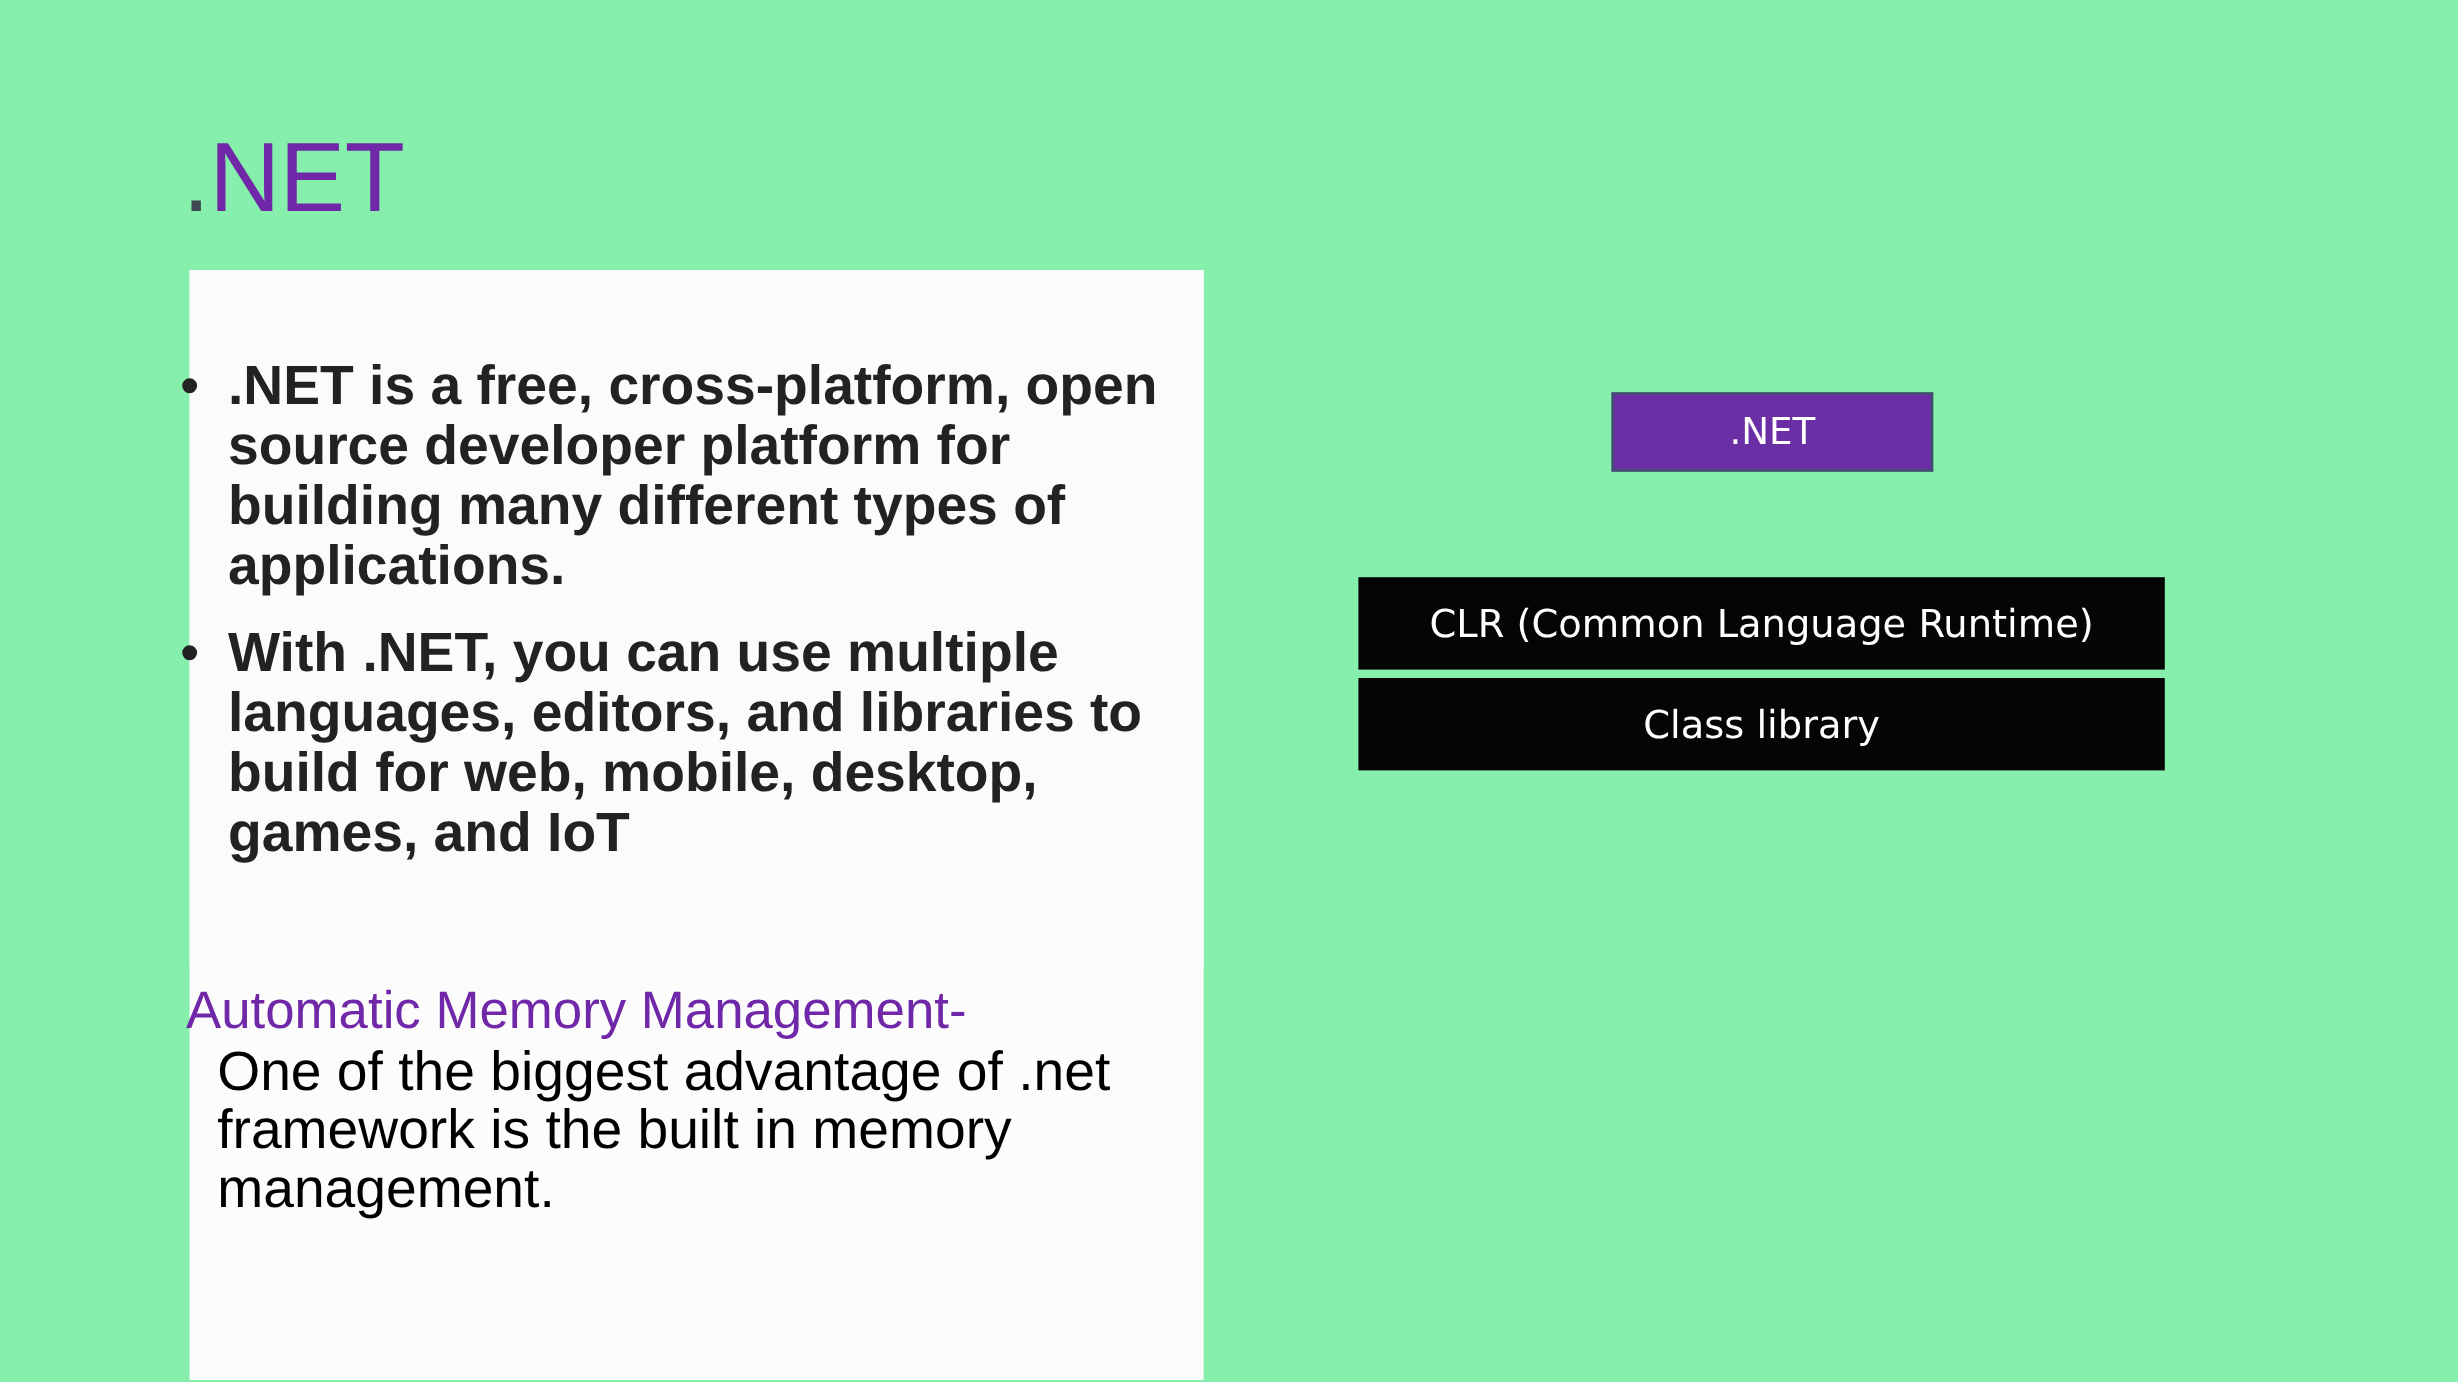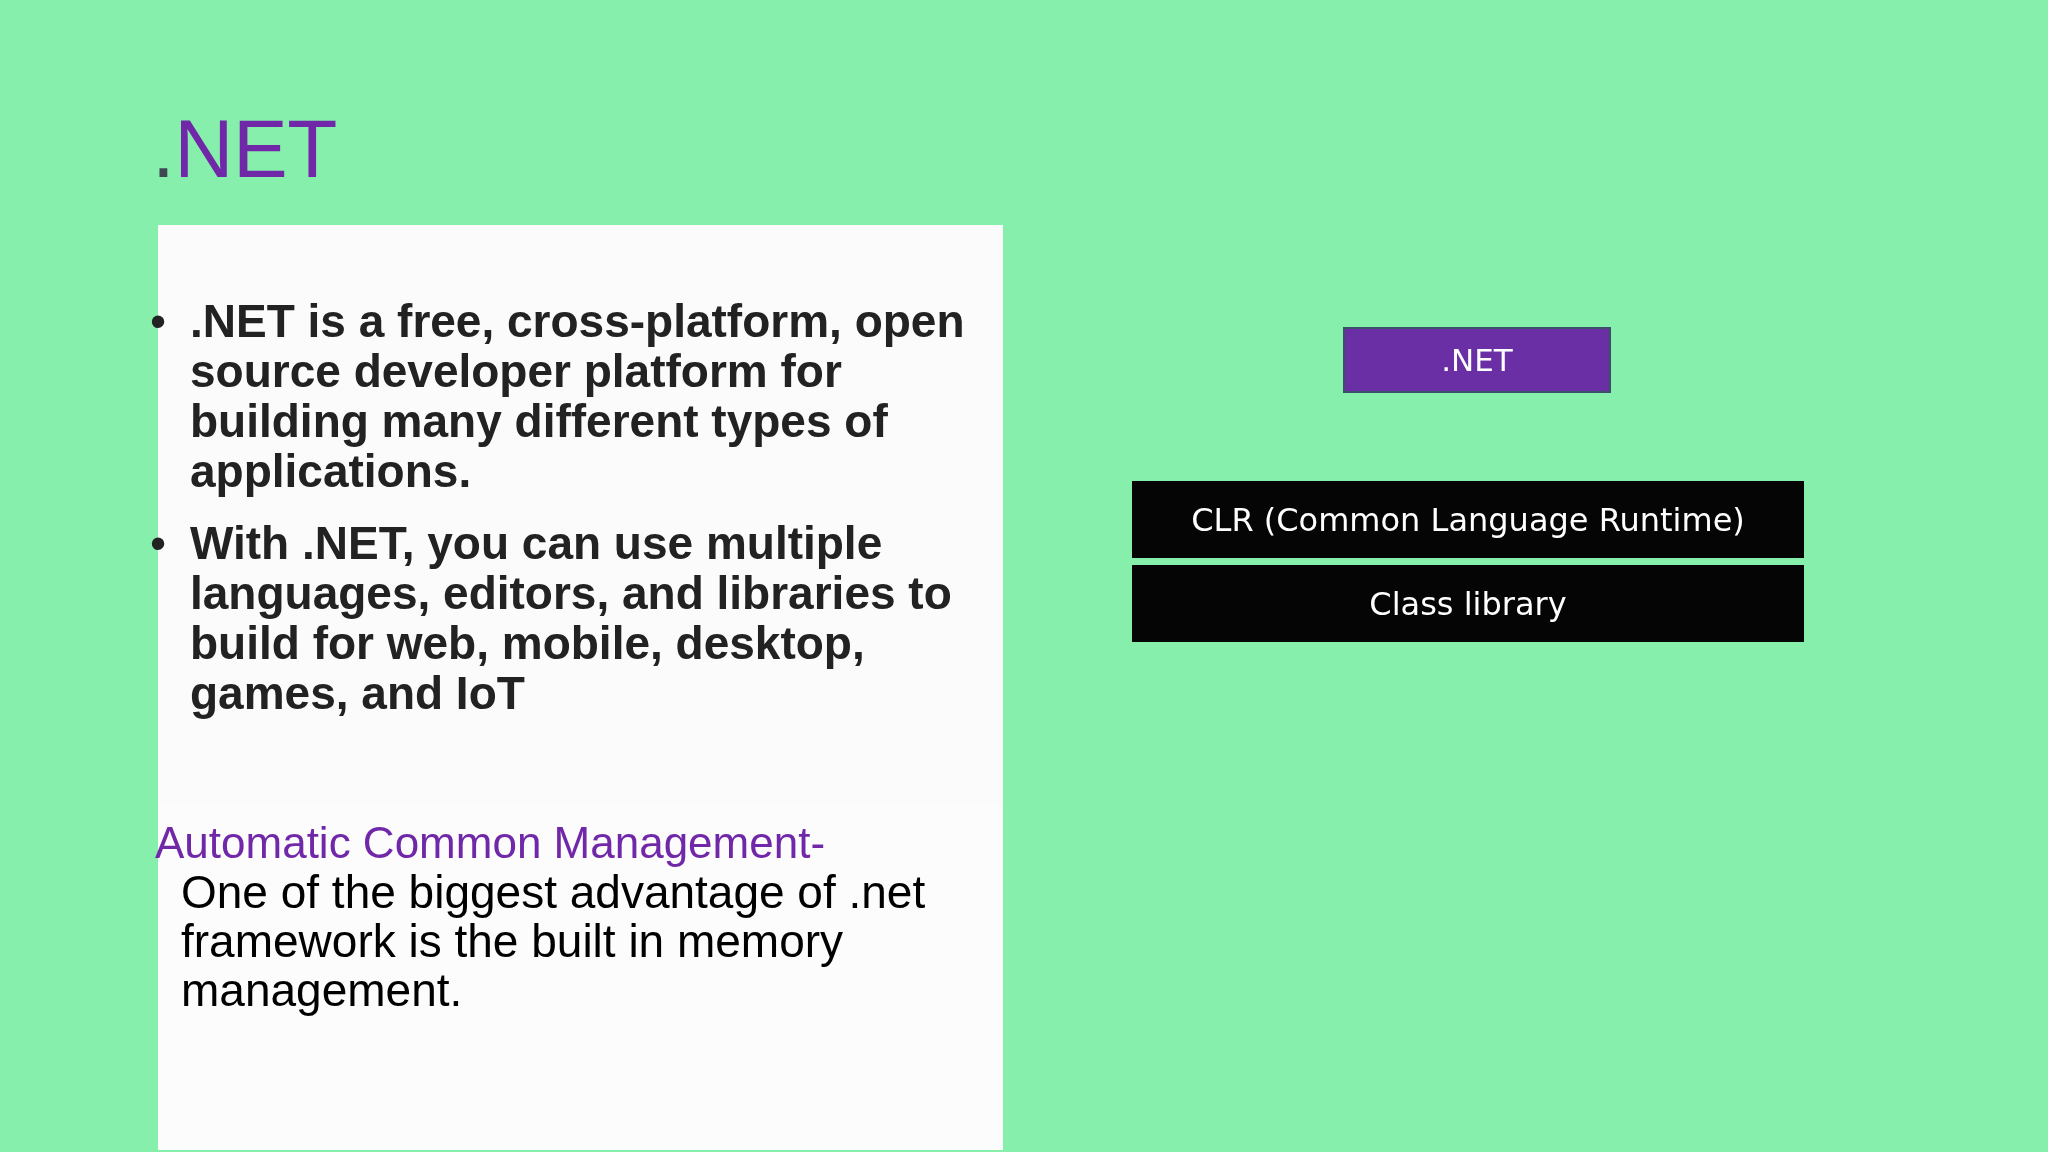--- a/index.html
+++ b/index.html
@@ -167,21 +167,21 @@
       <div class="bullet-mark">•</div>
       <div class="bullet-text">.NET is a free, cross-platform, open source developer platform for building many different types of applications.</div>
     </div>
     <div class="bullet-row">
       <div class="bullet-mark">•</div>
       <div class="bullet-text">With .NET, you can use multiple languages, editors, and libraries to build for web, mobile, desktop, games, and IoT</div>
     </div>
   </div>
 
   <div class="memory-block">
-    <div class="memory-heading">Automatic Common Management-</div>
+    <div class="memory-heading">Automatic Memory Management-</div>
     <div class="memory-body">One of the biggest advantage of .net framework is the built in memory management.</div>
   </div>
 
   <div class="diagram">
     <div class="box box-net">
       <span>.NET</span>
     </div>
     <div class="box box-clr">
       <span>CLR (Common Language Runtime)</span>
     </div>

